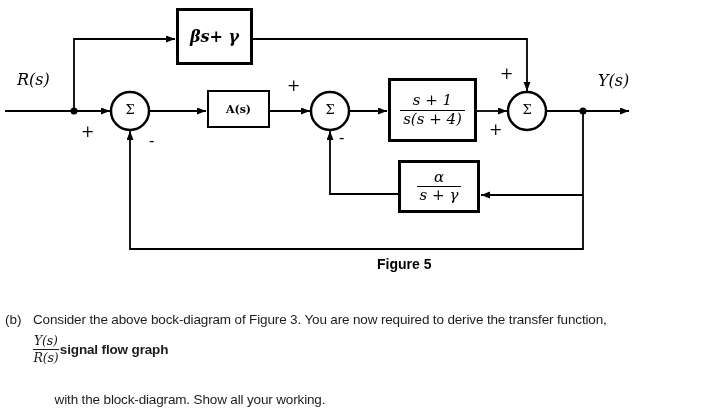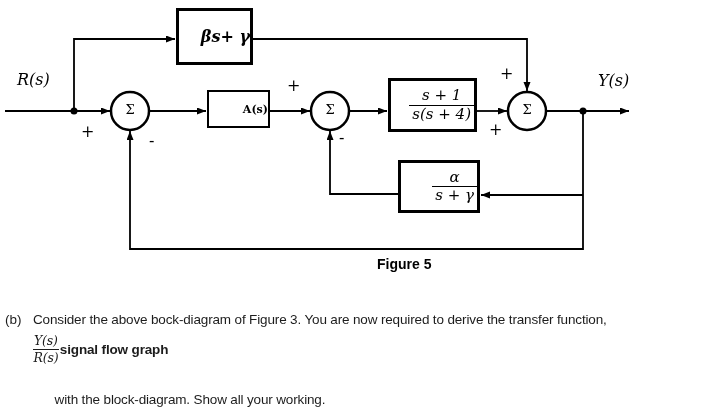--- a/index.html
+++ b/index.html
@@ -2,21 +2,21 @@
 <html><head>
 <meta charset="utf-8">
 <style>
   html,body{margin:0;padding:0;background:#fff;}
   #page{position:relative;width:702px;height:408px;background:#ffffff;overflow:hidden;
         font-family:"Liberation Sans",sans-serif;color:#1c1c1c;}
   
   #diagram{position:absolute;left:0;top:0;width:702px;height:290px;}
   #wires{position:absolute;left:0;top:0;}
   .blk{position:absolute;box-sizing:border-box;border:3px solid #000;background:#fff;
-       display:flex;align-items:center;justify-content:flex-end;
+       display:flex;align-items:center;justify-content:center;
        font-family:"DejaVu Serif",serif;color:#000;}
   .blk-label-bold{font-weight:bold;font-style:italic;font-size:16px;}
   .blk-label-plain{font-weight:bold;font-size:11px;}
   .frac{display:inline-flex;flex-direction:column;align-items:center;
         font-style:italic;font-size:15px;line-height:1.15;}
   .frac .num{padding:0 3px;}
   .frac .den{border-top:1.6px solid #000;padding:0 3px;}
   .sigma{position:absolute;width:24px;text-align:center;
          font-family:"DejaVu Serif",serif;font-size:13px;color:#000;}
   .siglabel{position:absolute;font-family:"DejaVu Serif",serif;font-size:16px;color:#000;line-height:1;}
@@ -74,21 +74,21 @@
     </svg>
 
     <div class="blk" style="left:176px;top:8px;width:77px;height:57px;">
       <span class="blk-label-bold">βs+ γ</span>
     </div>
 
     <div class="blk" style="left:207px;top:90px;width:63px;height:38px;border-width:2.5px;">
       <span class="blk-label-plain">A(s)</span>
     </div>
 
-    <div class="blk" style="left:388px;top:78px;width:89px;height:54px;">
+    <div class="blk" style="left:388px;top:78px;width:89px;height:64px;">
       <span class="frac">
         <span class="num">s + 1</span>
         <span class="den">s(s + 4)</span>
       </span>
     </div>
 
     <div class="blk" style="left:398px;top:160px;width:82px;height:53px;">
       <span class="frac">
         <span class="num">α</span>
         <span class="den">s + γ</span>

